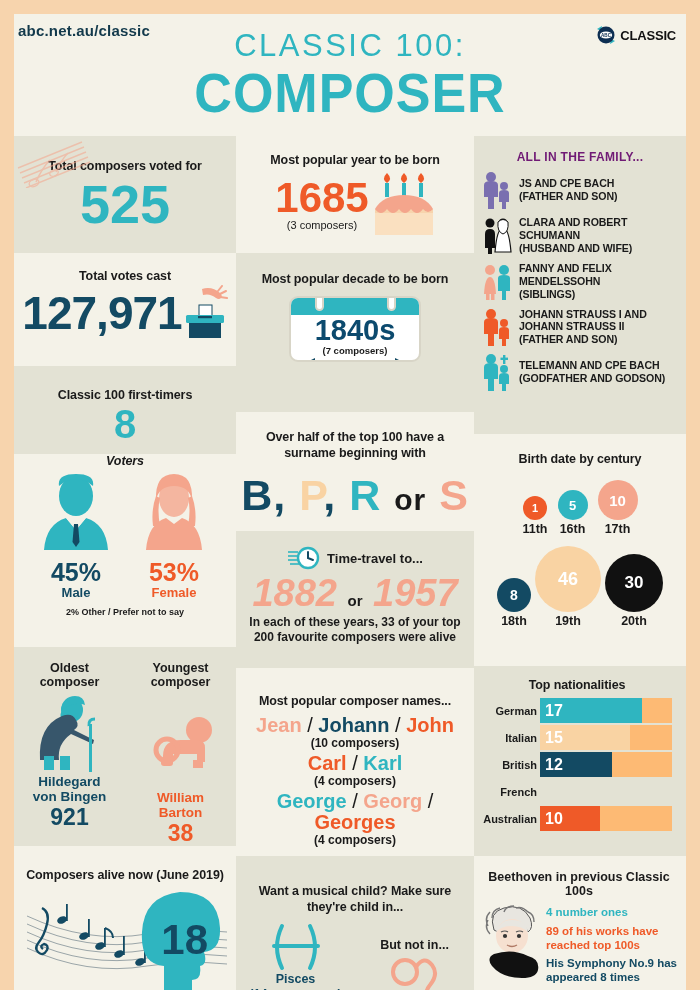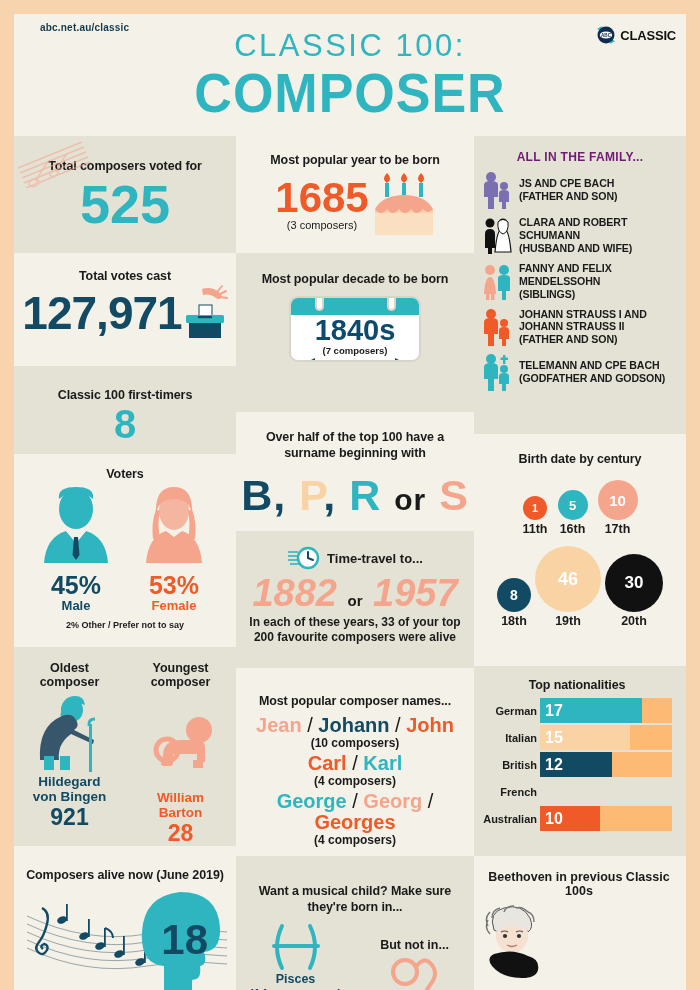--- a/index.html
+++ b/index.html
@@ -10,21 +10,21 @@
     overflow: hidden;
   }
   .page { position: relative; width: 700px; height: 990px; background: #f7d4ad; }
   .inner {
     position: absolute; left: 14px; top: 14px;
     width: 672px; height: 962px;
     background: #f4f2e8;
   }
   
   .header { position: relative; height: 122px; background: #f4f2e8; }
-  .url { position: absolute; left: 26px; top: 8px; font-size: 10px; font-weight: bold; color: #12394b; letter-spacing: .2px; }
+  .url { position: absolute; left: 4px; top: 8px; font-size: 15px; font-weight: bold; color: #12394b; letter-spacing: .2px; }
   .title-wrap { text-align: center; padding-top: 14px; }
   .title1 { font-size: 31px; letter-spacing: 2.5px; color: #2fb5c0; font-weight: normal;
             font-family: "Liberation Sans Narrow","Liberation Sans", sans-serif; }
   .title2 { font-size: 56px; letter-spacing: 1px; color: #2fb5c0; font-weight: bold; line-height: .95; margin-top: 2px;
             font-family: "Liberation Sans Narrow","Liberation Sans", sans-serif; transform: scaleX(.93); }
   .logo { position: absolute; right: 10px; top: 9px; display: flex; align-items: center; gap: 2px; }
   .logo-badge { width: 24px; height: 24px; position: relative; }
   .logo-text { font-size: 13px; font-weight: bold; color: #111; letter-spacing: -.2px; }
   
   .grid { position: relative; width: 672px; }
@@ -178,21 +178,21 @@
         </span>
       </div>
     </div>
 
     <div class="panel pd" style="left:0;top:230px;width:222px;height:88px;">
       <div class="card-title" style="padding-top:22px;">Classic 100 first-timers</div>
       <div class="num8 big-teal">8</div>
     </div>
 
     <div class="panel pl" style="left:0;top:318px;width:222px;height:193px;">
-      <div class="card-title" style="padding-top:13px;">Voters</div>
+      <div class="card-title" style="font-style:italic;">Voters</div>
       <div class="voters-row">
         <div class="voter">
           <span>
             <svg width="72" height="76" viewBox="0 0 72 76">
               <ellipse cx="36" cy="22" rx="17" ry="20" fill="#2fb5c0"></ellipse>
               <path d="M19 12 q17 -14 34 0 q2 -12 -17 -12 q-19 0 -17 12 Z" fill="#2fb5c0"></path>
               <path d="M4 76 q2 -26 22 -32 l10 12 l10 -12 q20 6 22 32 Z" fill="#2fb5c0"></path>
               <path d="M26 44 l10 12 l10 -12 l-4 -2 l-6 7 l-6 -7 Z" fill="#f4f2e8"></path>
               <path d="M34 50 l4 0 l1.5 18 l-3.5 5 l-3.5 -5 Z" fill="#134a63"></path>
             </svg>
@@ -245,21 +245,21 @@
             <svg width="80" height="80" viewBox="0 0 80 80" style="margin:20px auto 0;">
               <circle cx="58" cy="20" r="13" fill="#f4a58c"></circle>
               <path d="M22 46 q0 -16 18 -16 l16 0 q8 0 8 8 l0 14 l-8 0 l0 -8 l-24 0 l0 8 l-10 0 Z" fill="#f4a58c"></path>
               <circle cx="26" cy="40" r="11" fill="none" stroke="#f4a58c" stroke-width="5"></circle>
               <rect x="20" y="48" width="12" height="8" rx="3" fill="#f4a58c"></rect>
               <rect x="52" y="50" width="10" height="8" fill="#f4a58c"></rect>
             </svg>
           </span>
           <div class="nm" style="color:#ef5a28;"><span>William</span><br>
             <span>Barton</span></div>
-          <div class="age" style="color:#ef5a28;">28</div>
+          <div class="age" style="color:#ef5a28;">38</div>
         </div>
       </div>
     </div>
 
     <div class="panel pl" style="left:0;top:710px;width:222px;height:252px;">
       <div class="card-title" style="padding-top:22px;">Composers alive now (June 2019)</div>
       <div style="position:relative;height:120px;margin-top:4px;">
         <span style="position:absolute;left:8px;top:4px;">
           <svg width="210" height="110" viewBox="0 0 210 110">
             <g stroke="#9aa5a8" stroke-width="1" fill="none">
@@ -403,21 +403,21 @@
           <span class="sl">/</span>
           <span style="color:#ef5a28;">Georges</span>
         </div>
         <div class="ncount">(4 composers)</div>
       </div>
     </div>
 
     <div class="panel pd" style="left:222px;top:720px;width:238px;height:242px;">
       <div class="card-title" style="padding-top:27px;line-height:1.3;">
         <span>Want a musical child? Make sure</span><br>
-        <span>they're born in...</span>
+        <span>they're child in...</span>
       </div>
       <div class="zodiac-row">
         <div class="zod">
           <span>
             <svg width="56" height="50" viewBox="0 0 56 50" style="margin:4px auto 0;">
               <g stroke="#2fb5c0" stroke-width="4" fill="none" stroke-linecap="round">
                 <path d="M14 4 q-10 21 0 42"></path>
                 <path d="M42 4 q10 21 0 42"></path>
                 <path d="M6 24 L50 24"></path>
               </g>
@@ -609,18 +609,23 @@
             <path d="M8 16 q-4 8 2 14 M10 8 q-6 6 -2 14 M20 4 q-8 2 -8 10 M34 2 q-8 0 -10 6 M48 8 q-6 -6 -12 -4 M54 18 q0 -8 -6 -10" stroke="#777" stroke-width="1.4" fill="none"></path>
             <ellipse cx="32" cy="32" rx="16" ry="17" fill="#f6e0d0"></ellipse>
             <path d="M16 28 q4 -12 16 -12 q14 0 16 12 q-6 -6 -16 -6 q-10 0 -16 6 Z" fill="#e8e6e0"></path>
             <circle cx="25" cy="32" r="2.1" fill="#333"></circle>
                 <circle cx="39" cy="32" r="2.1" fill="#333"></circle>
             <path d="M21 28 q4 -2 7 0 M36 28 q4 -2 7 0" stroke="#555" stroke-width="1.2" fill="none"></path>
             <path d="M27 41 q5 3 10 0" stroke="#b07a66" stroke-width="1.4" fill="none"></path>
             <path d="M14 50 q18 -6 34 2 q12 3 10 14 q-2 8 -16 8 q-20 0 -30 -12 q-6 -8 2 -12 Z" fill="#111"></path>
           </svg>
         </span>
+        <div style="flex:1;padding-top:2px;">
+          <div class="beet-line bl-teal">4 number ones</div>
+          <div class="beet-line bl-orange">89 of his works have reached top 100s</div>
+          <div class="beet-line bl-navy">His Symphony No.9 has appeared 8 times</div>
+        </div>
       </div>
     </div>
 
   </div>
  </div>
 </div>
 
 </body></html>

